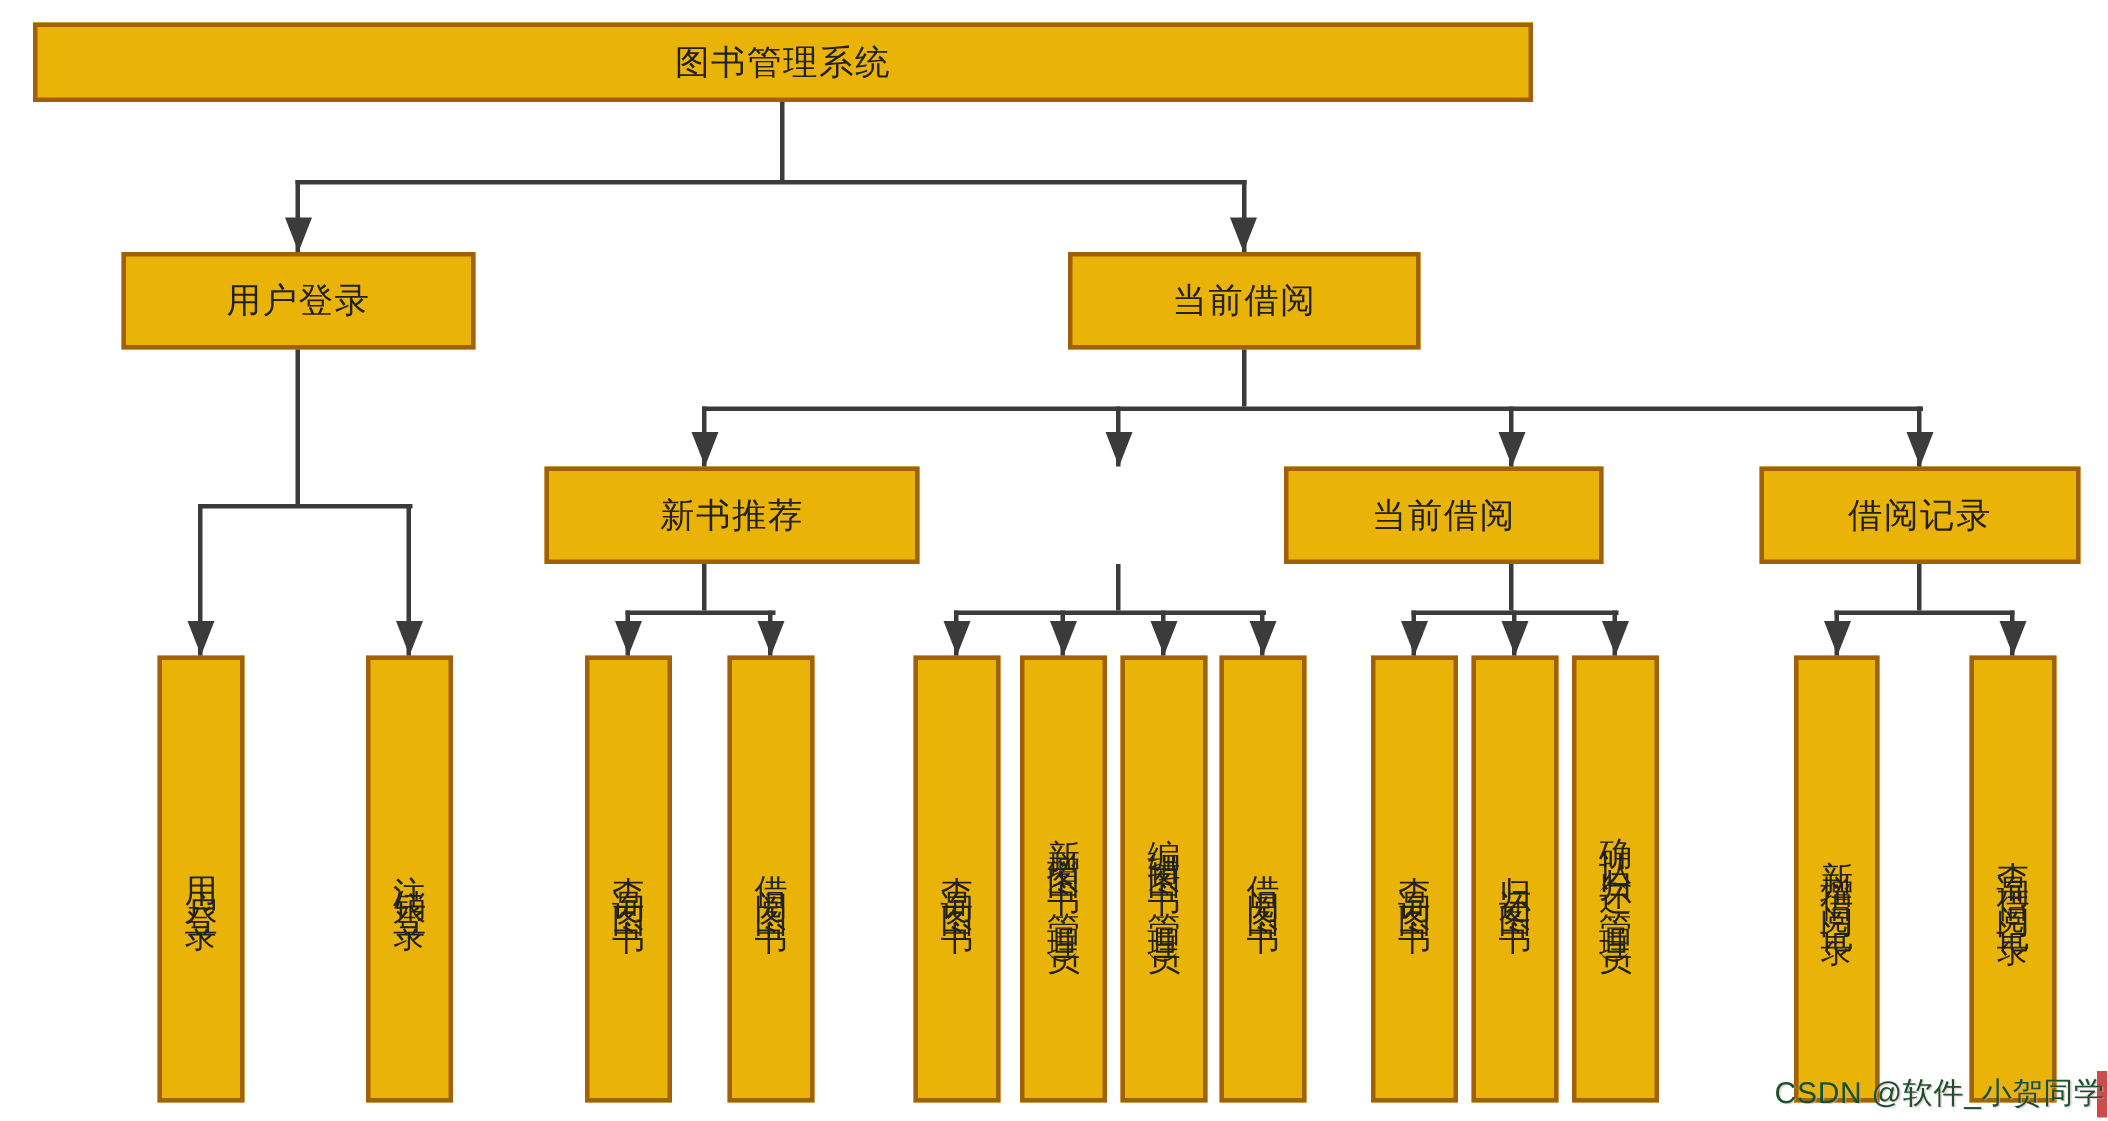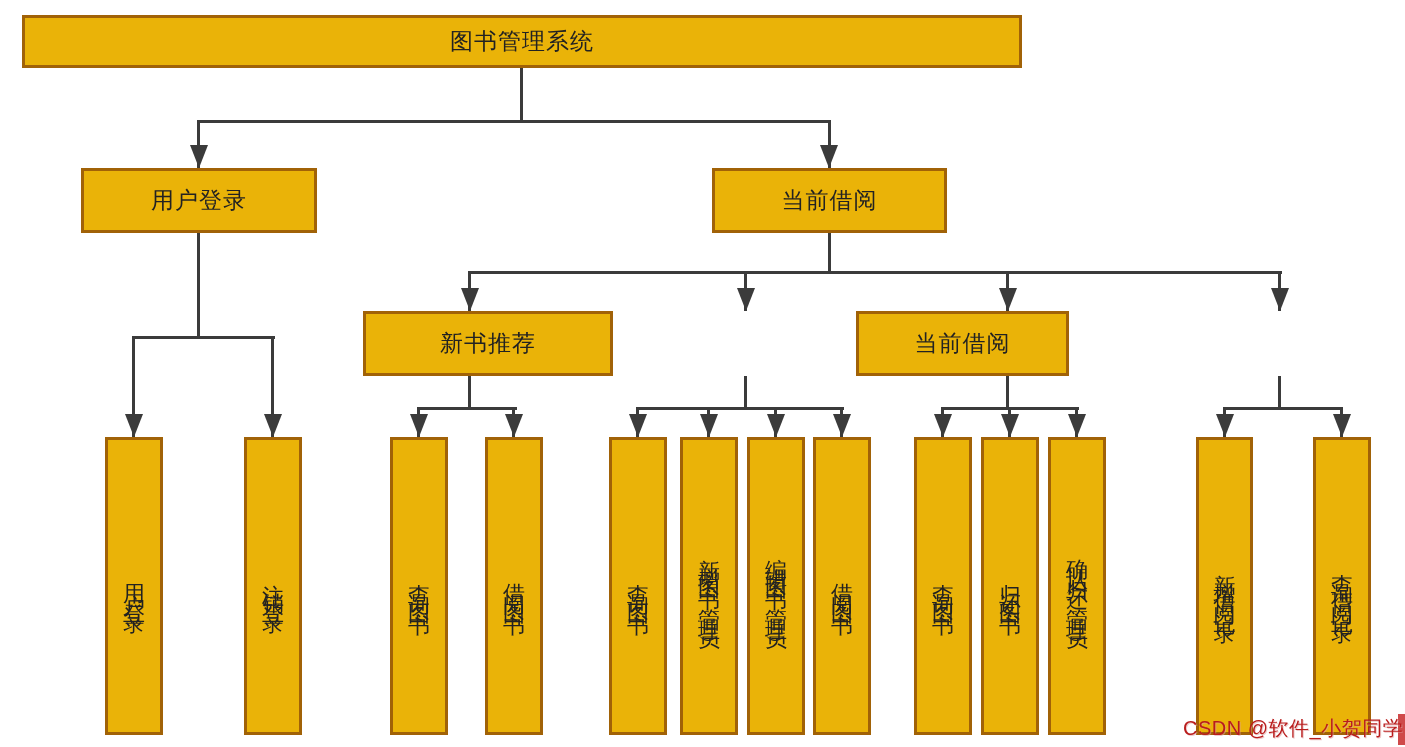--- a/index.html
+++ b/index.html
@@ -26,21 +26,21 @@
 
   
   .hl,.vl{position:absolute;background:#3b3b3b;}
   .hl{height:3px;}
   .vl{width:3px;}
   
   .ah{position:absolute;width:0;height:0;border-left:9px solid transparent;
       border-right:9px solid transparent;border-top:23px solid #3b3b3b;}
 
   
-  .wm{position:absolute;left:1183px;top:715px;font-size:20px;color:#b91c1c;letter-spacing:0.5px;
+  .wm{position:absolute;left:1183px;top:715px;font-size:20px;color:#14532d;letter-spacing:0.5px;
       text-shadow:1px 1px 0 rgba(221,160,160,0.55);white-space:nowrap;}
   .wm-sliver{position:absolute;right:0;top:714px;width:7px;height:31px;background:#cf4a4a;}
 </style>
 </head>
 <body>
 
 <div class="stage">
 
   <div class="node root hbox">
     <span>图书管理系统</span>
@@ -51,20 +51,23 @@
   </div>
   <div class="node lv2b hbox">
     <span>当前借阅</span>
   </div>
 
   <div class="node lv3 lv3a hbox">
     <span>新书推荐</span>
   </div>
   <div class="node lv3 lv3c hbox">
     <span>当前借阅</span>
+  </div>
+  <div class="node lv3 lv3d hbox">
+    <span>借阅记录</span>
   </div>
 
   <div class="node leaf" style="left:105px">
     <span class="vt">用户登录</span>
   </div>
   <div class="node leaf" style="left:244px">
     <span class="vt">注销登录</span>
   </div>
   <div class="node leaf" style="left:390px">
     <span class="vt">查询图书</span>

